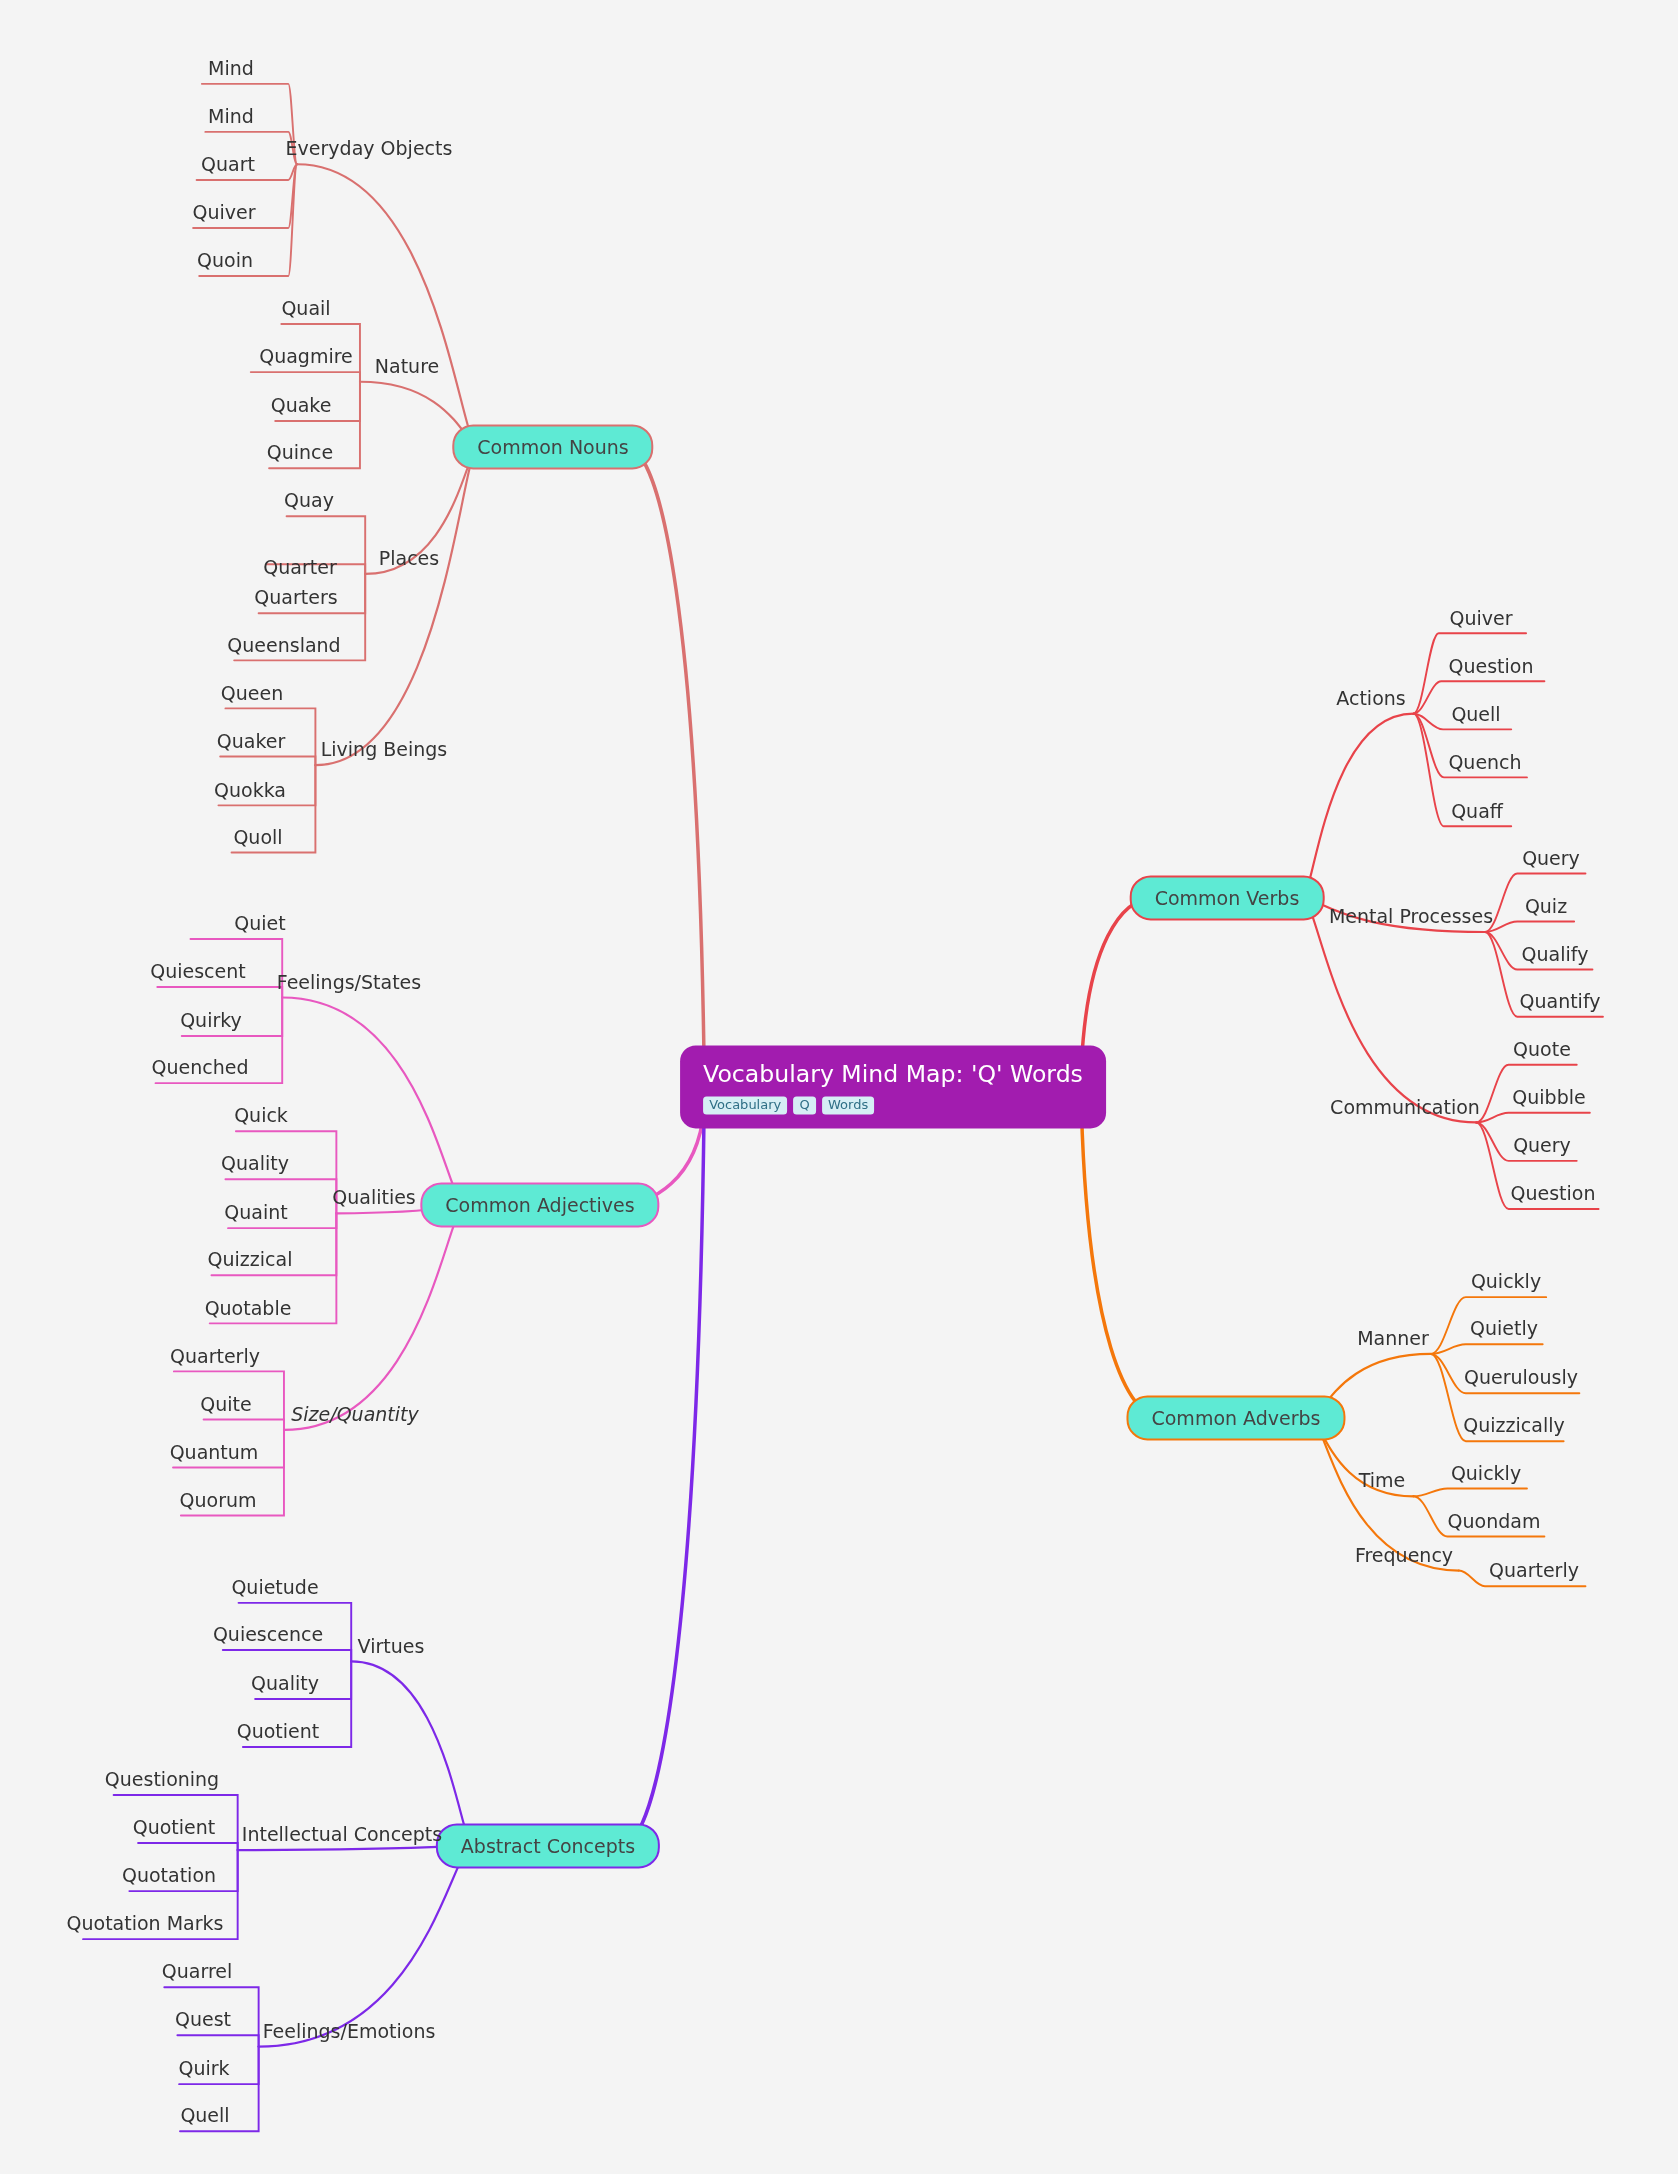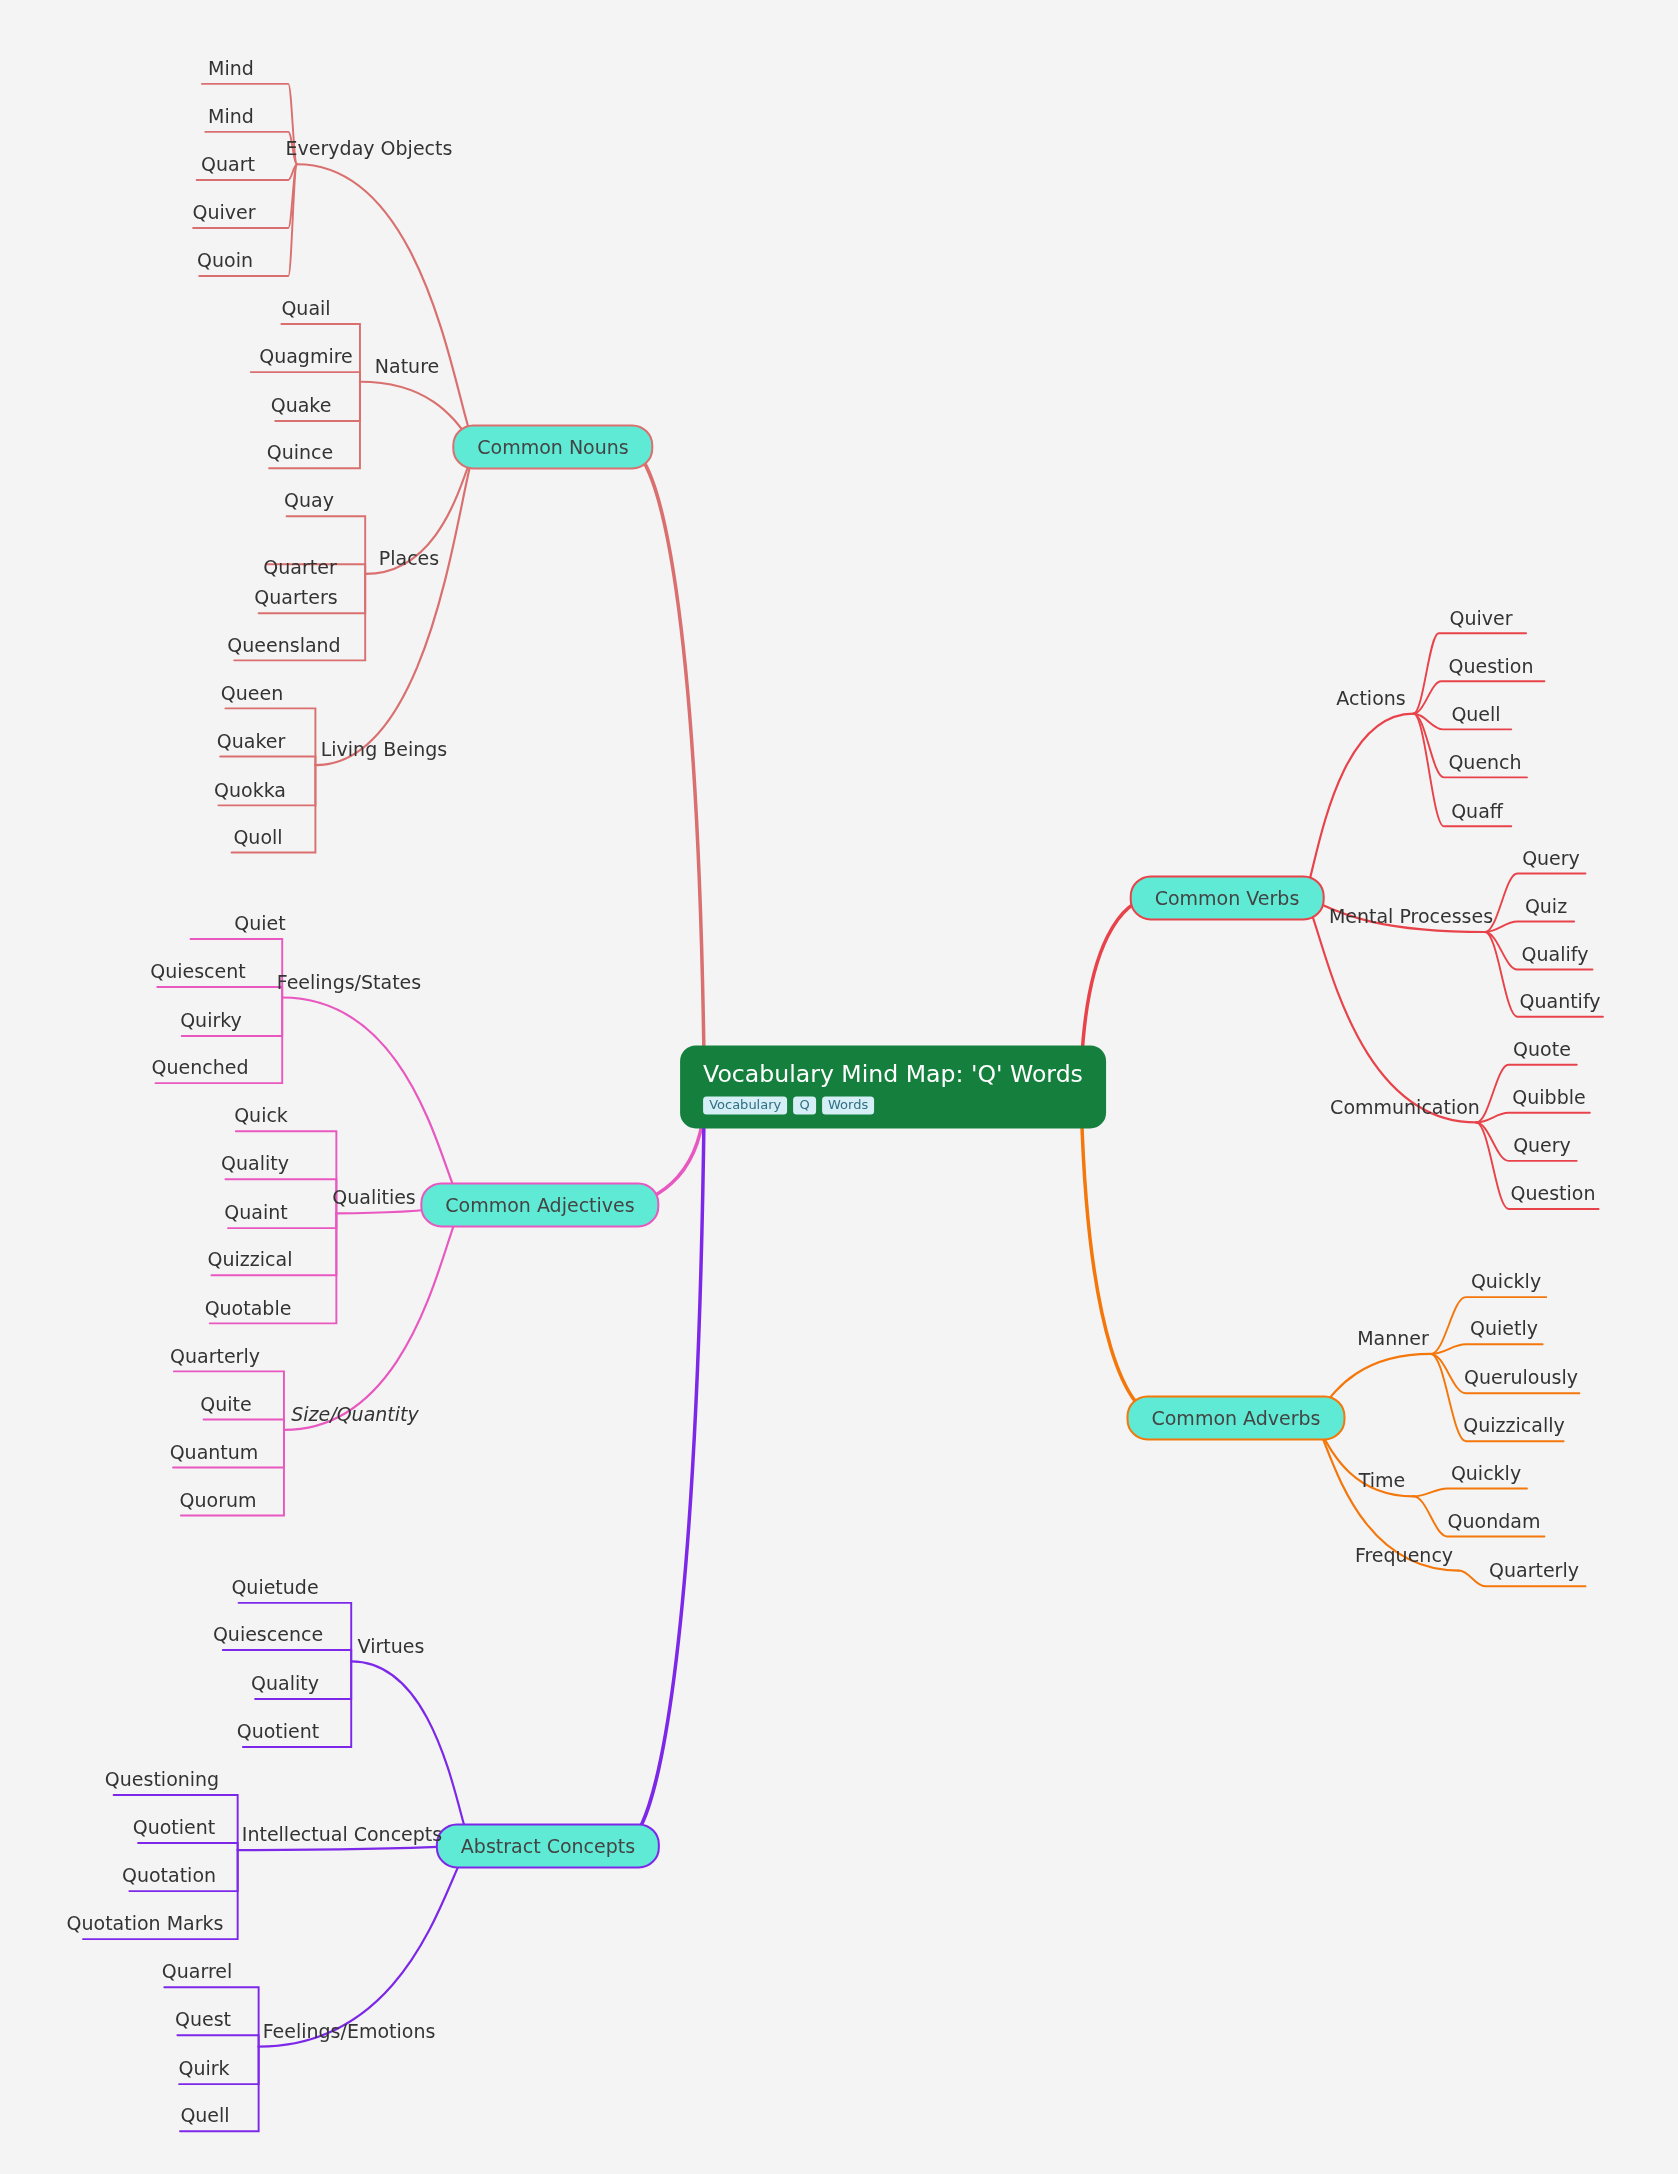--- a/index.html
+++ b/index.html
@@ -164,21 +164,21 @@
       <path d="M 272 2118 C 272 2118, 272 2110, 272 2110 L 158 2110" stroke="#7d28e8" stroke-width="2.2" fill="none" stroke-linecap="round"></path>
       <path d="M 272 2118 C 272 2118, 272 2165, 272 2165 L 148 2165" stroke="#7d28e8" stroke-width="2.2" fill="none" stroke-linecap="round"></path>
       <path d="M 272 2118 C 272 2118, 272 2220, 272 2220 L 95 2220" stroke="#7d28e8" stroke-width="2.2" fill="none" stroke-linecap="round"></path>
       <path d="M 541 2113 C 516.5 2113, 487.1 2343, 296 2343" stroke="#7d28e8" stroke-width="2.5" fill="none" stroke-linecap="round"></path>
       <path d="M 296 2343 C 296 2343, 296 2275, 296 2275 L 188 2275" stroke="#7d28e8" stroke-width="2.2" fill="none" stroke-linecap="round"></path>
       <path d="M 296 2343 C 296 2343, 296 2330, 296 2330 L 203 2330" stroke="#7d28e8" stroke-width="2.2" fill="none" stroke-linecap="round"></path>
       <path d="M 296 2343 C 296 2343, 296 2386, 296 2386 L 205 2386" stroke="#7d28e8" stroke-width="2.2" fill="none" stroke-linecap="round"></path>
       <path d="M 296 2343 C 296 2343, 296 2440, 296 2440 L 206 2440" stroke="#7d28e8" stroke-width="2.2" fill="none" stroke-linecap="round"></path>
     </svg>
   <div id="overlay">
-      <div class="root-node" style="left: 893px; top: 1087px; background: #15803d;">
+      <div class="root-node" style="left: 893px; top: 1087px; background: #a21caf;">
         <div class="root-title">Vocabulary Mind Map: 'Q' Words</div>
         <div class="root-tags">
           <span class="root-tag" style="background: rgb(214, 238, 245); color: rgb(47, 111, 134);">Vocabulary</span>
           <span class="root-tag" style="background: rgb(214, 238, 245); color: rgb(47, 111, 134);">Q</span>
           <span class="root-tag" style="background: rgb(214, 238, 245); color: rgb(47, 111, 134);">Words</span>
         </div>
       </div>
       <div class="branch-node" style="left: 553px; top: 447px; border: 2.6px solid rgb(217, 112, 111);"><span>Common Nouns</span></div>
       <div class="node-label sub-label" style="left: 369px; top: 148px;">Everyday Objects</div>
       <div class="node-label leaf-label" style="left: 231px; top: 68px;">Mind</div>

